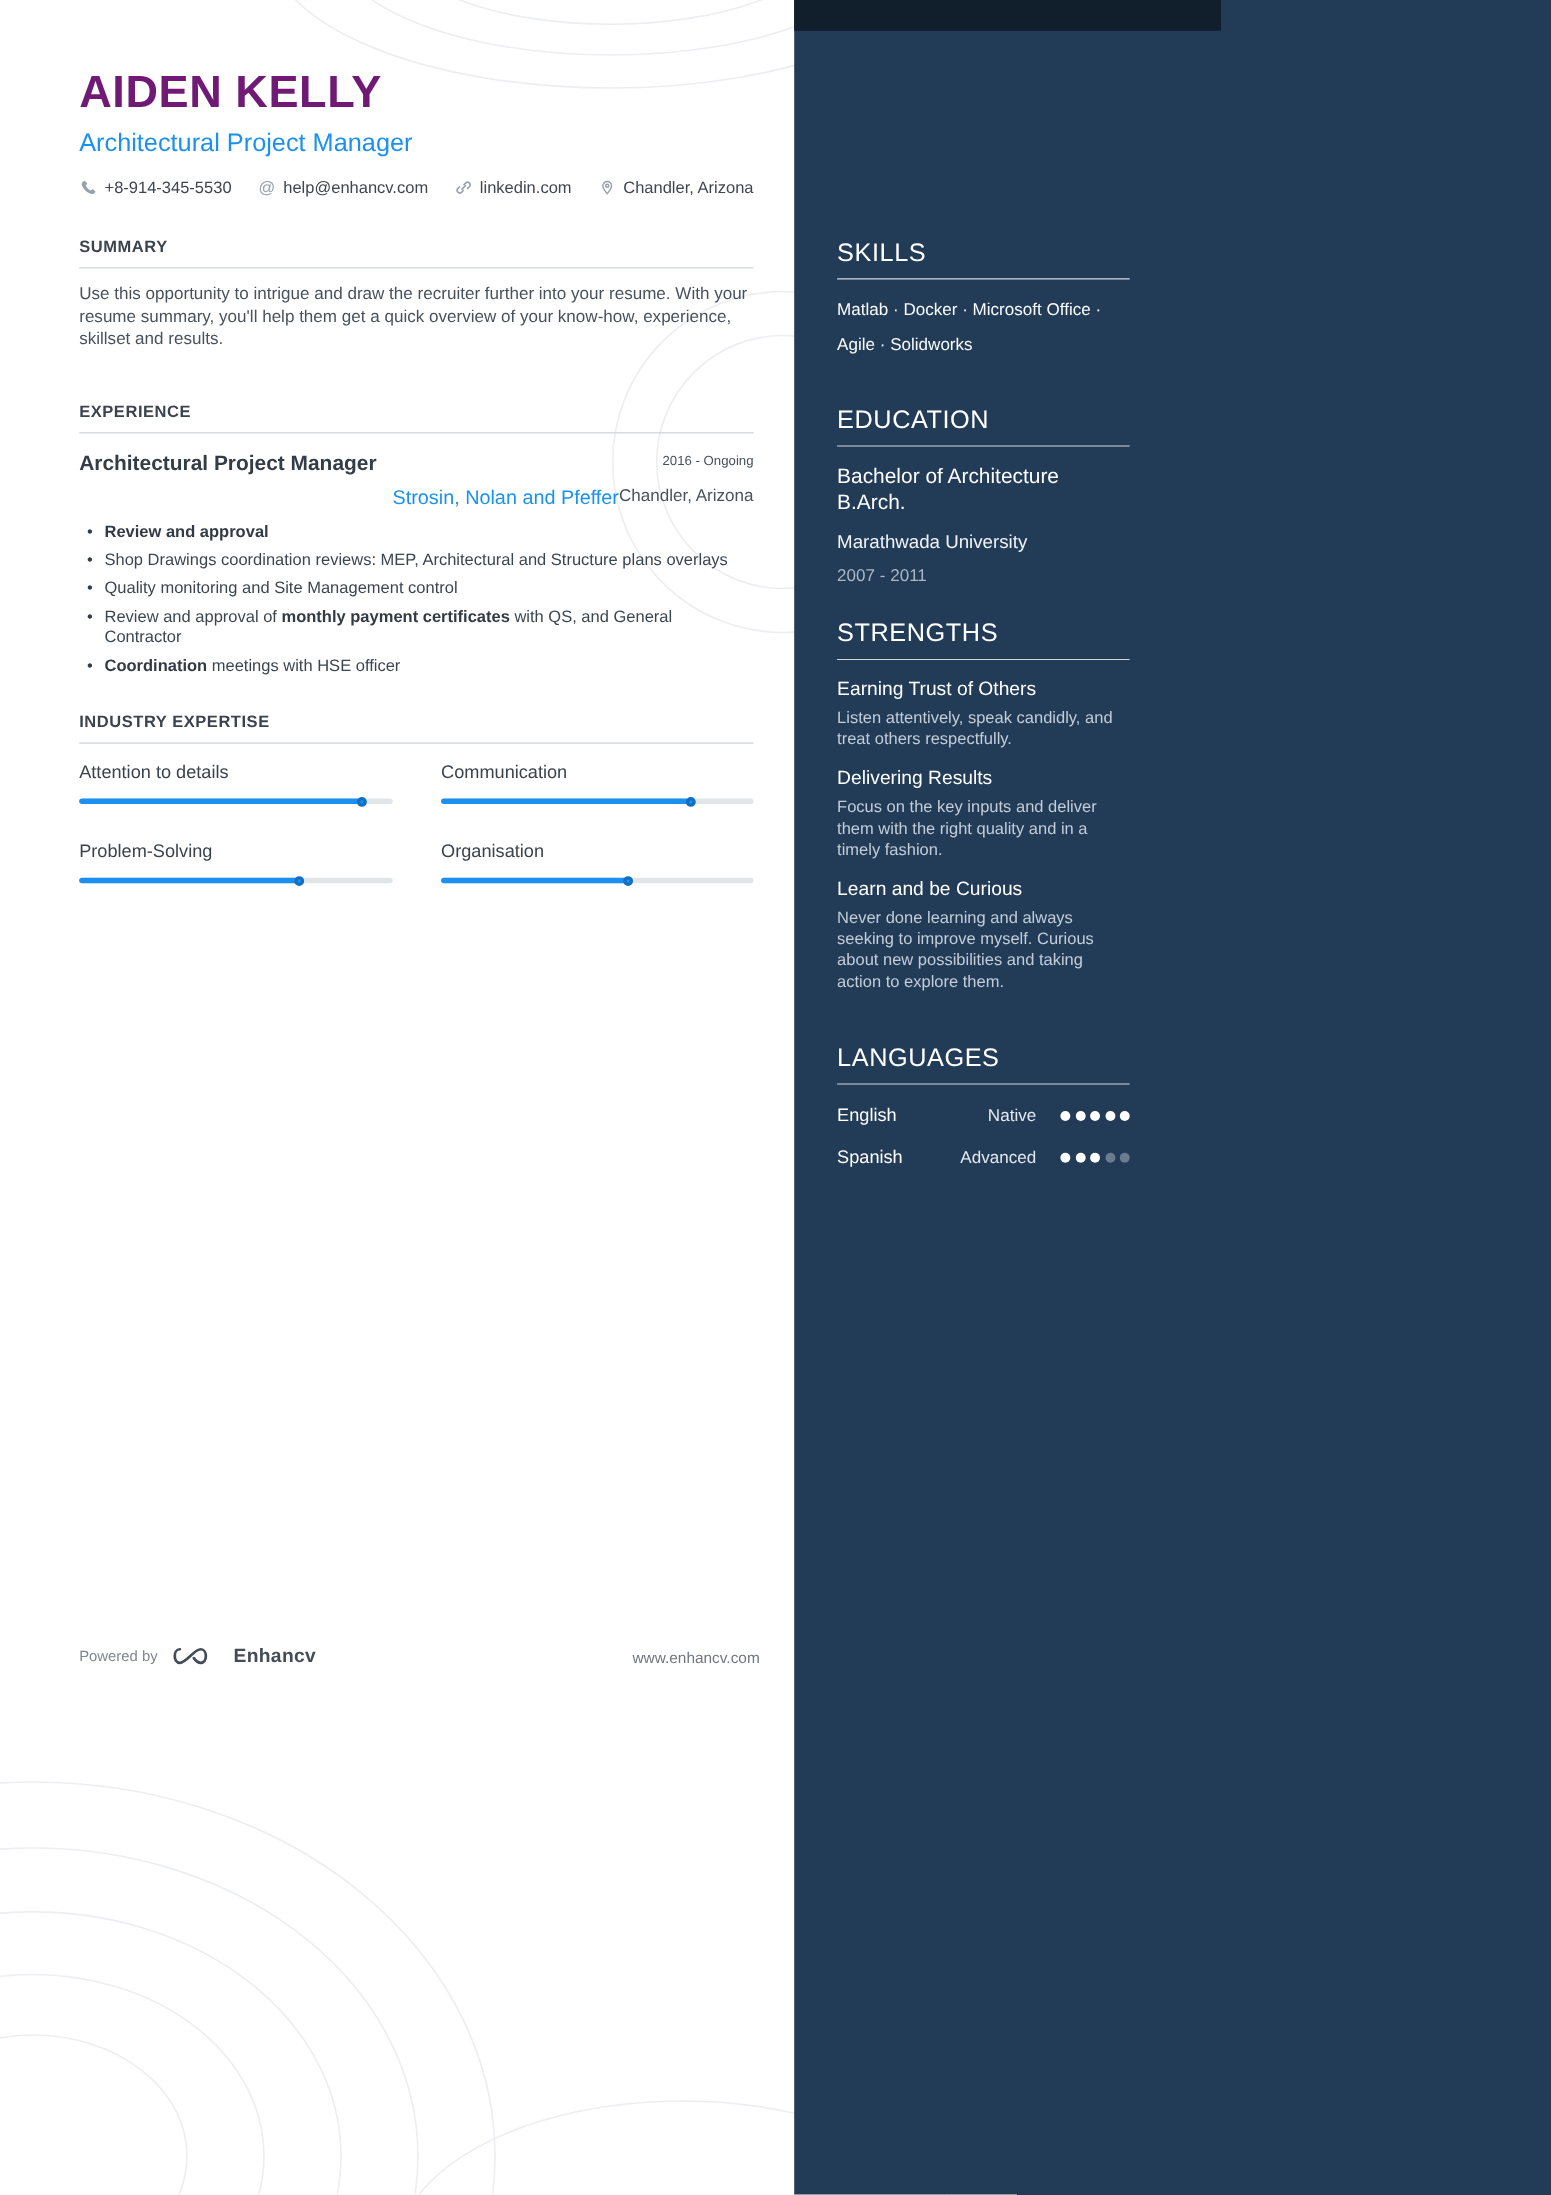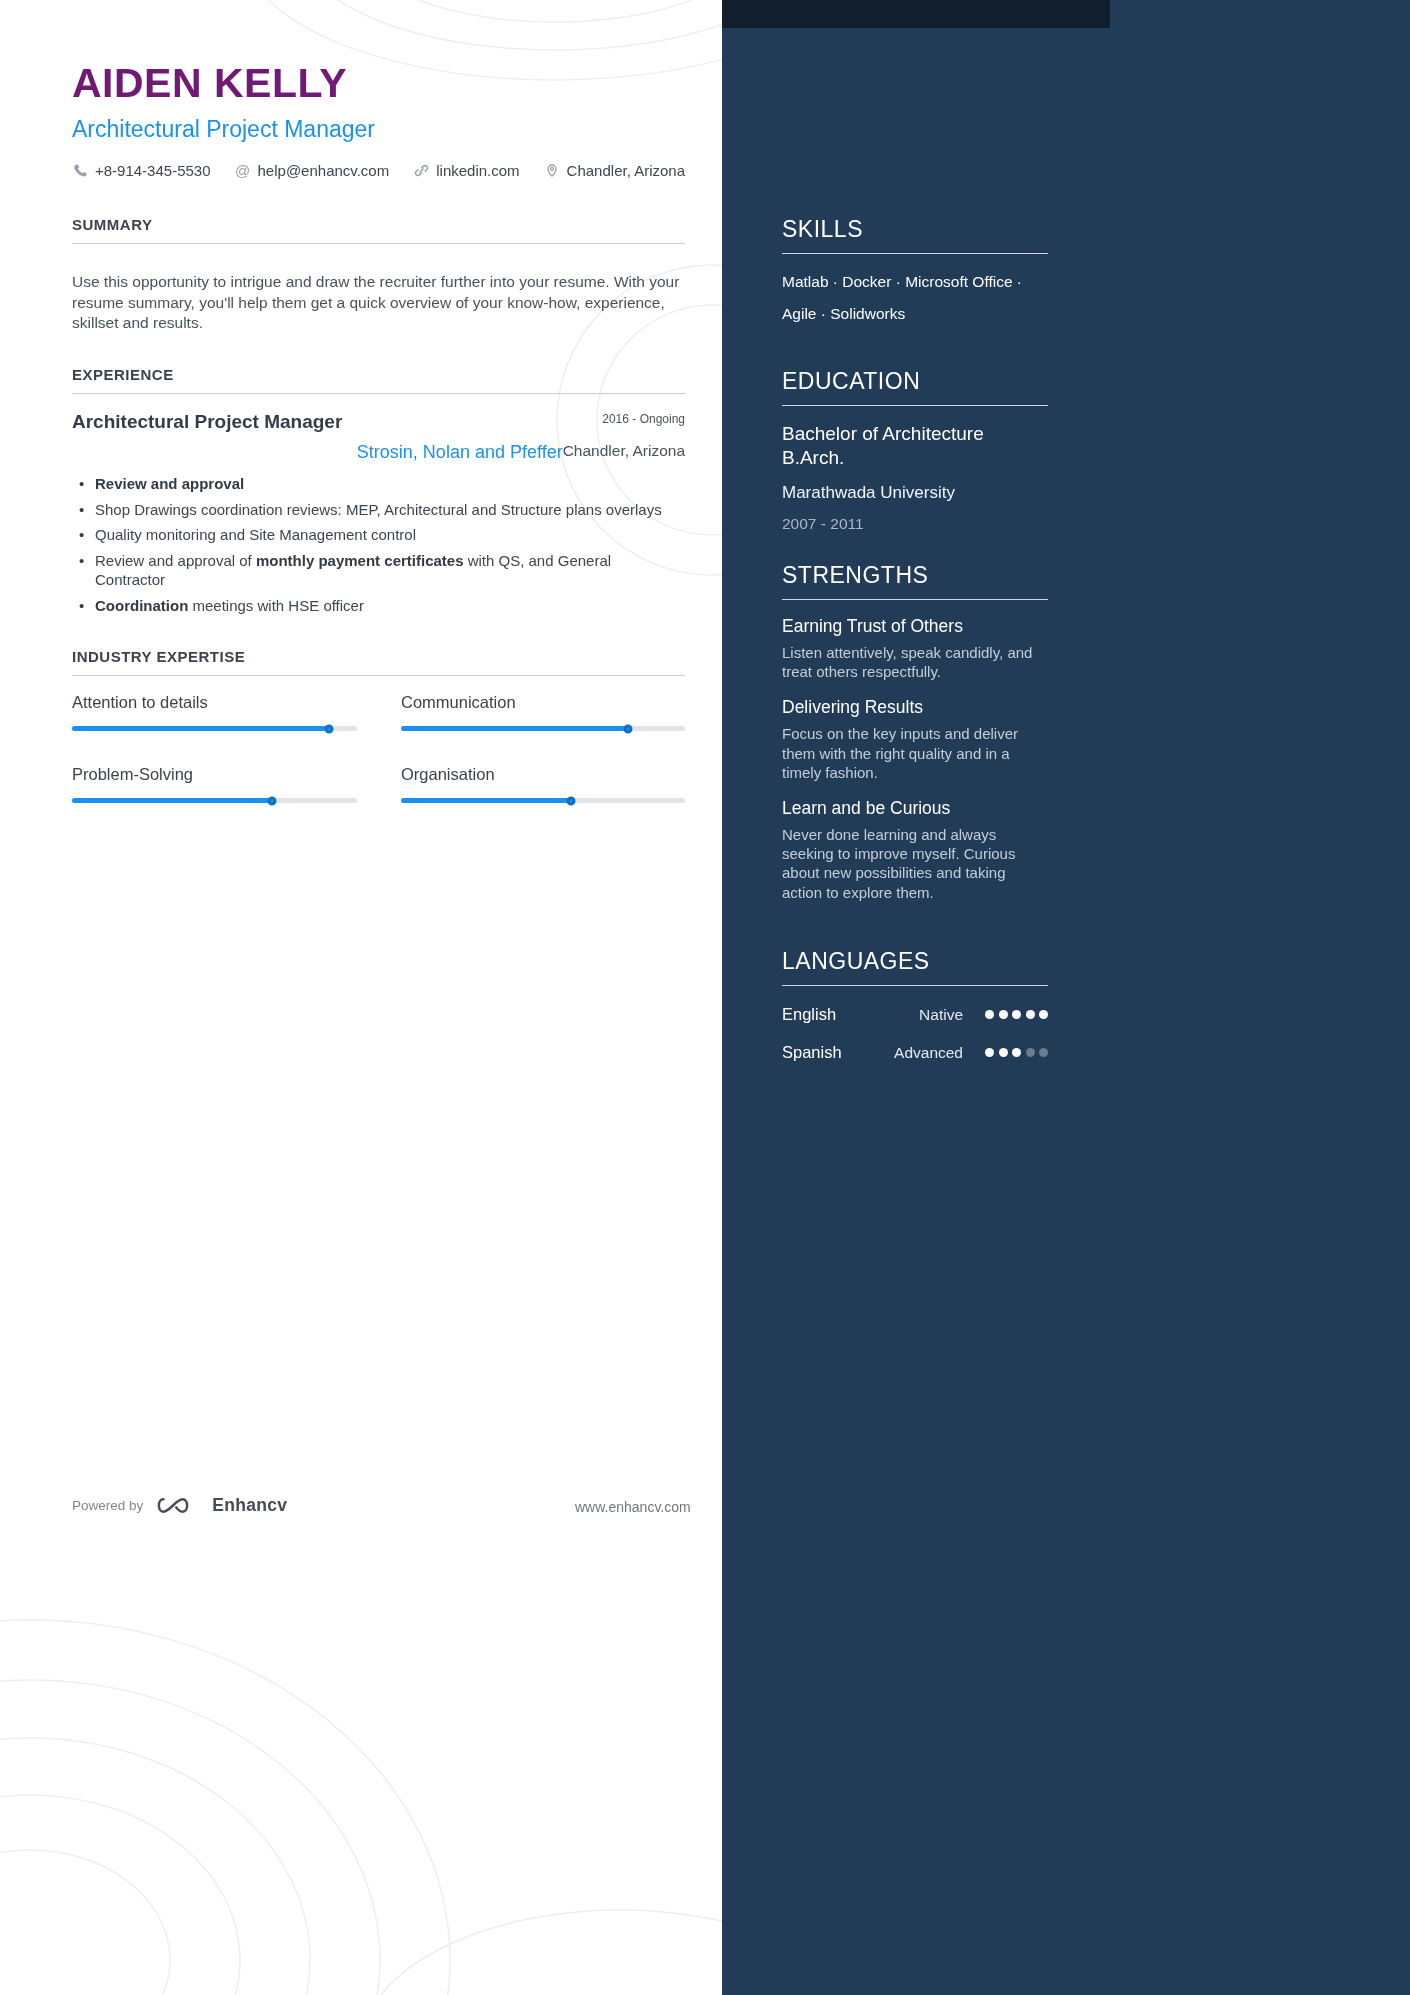--- a/index.html
+++ b/index.html
@@ -22,21 +22,21 @@
     color:var(--body);
   }
   
   .bg-decor{position:absolute;left:0;top:0;z-index:0;}
   
   .sidebar{
     position:absolute;left:722px;top:0;width:688px;height:1995px;
     background:var(--sidebar-bg);z-index:2;
   }
   .top-strip{position:absolute;left:0;top:0;width:388px;height:28px;background:var(--strip);}
-  .side-sec{position:absolute;left:60px;width:266px;}
+  .side-sec{position:absolute;left:39px;width:266px;}
   .side-h{
     font-size:23px;font-weight:400;letter-spacing:.5px;color:#ffffff;
     padding-bottom:10px;border-bottom:1px solid rgba(255,255,255,.8);
   }
   .skills-text{margin-top:12px;font-size:15.5px;line-height:2.05;color:#fbfcfd;}
   .edu-degree{margin-top:16px;font-size:19px;line-height:1.28;color:#ffffff;}
   .edu-school{margin-top:12px;font-size:17px;color:#f0f4f8;}
   .edu-years{margin-top:12px;font-size:15.5px;color:#a9b7c6;}
   .str-item{margin-top:16px;}
   .str-title{font-size:17.5px;color:#ffffff;}
@@ -52,21 +52,21 @@
   .name{margin-top:60px;font-size:41px;font-weight:700;letter-spacing:.5px;color:#701a75;}
   .job-title{margin-top:9px;font-size:23px;color:var(--accent);}
   .contact{margin-top:19px;display:flex;align-items:center;gap:24px;font-size:15px;color:#3f4650;}
   .contact-item{display:flex;align-items:center;gap:7px;}
   .cicon{width:16px;height:16px;flex:none;display:inline-flex;align-items:center;justify-content:center;color:#98a1ab;font-size:15px;}
   .sec{position:absolute;left:0;width:613px;}
   .sec-h{
     font-size:15px;font-weight:700;letter-spacing:.5px;color:var(--heading);
     padding-bottom:10px;border-bottom:1px solid var(--rule);
   }
-  .summary-text{margin-top:28px;font-size:15.5px;line-height:1.33;color:var(--body);}
+  .summary-text{margin-top:14px;font-size:15.5px;line-height:1.33;color:var(--body);}
   .job-head{margin-top:17px;display:flex;justify-content:space-between;align-items:flex-start;}
   .job-name{font-size:19px;font-weight:700;color:#333d47;}
   .job-dates{font-size:12px;color:var(--body);margin-top:1px;}
   .job-sub{margin-top:9px;display:flex;justify-content:flex-end;align-items:flex-start;}
   .company{font-size:18px;color:var(--accent);}
   .job-loc{font-size:15.5px;color:var(--body);}
   .bullets{margin-top:11px;list-style:none;}
   .bullets li{
     position:relative;padding-left:23px;font-size:15px;line-height:1.3;
     color:#3c4650;margin-bottom:6px;

